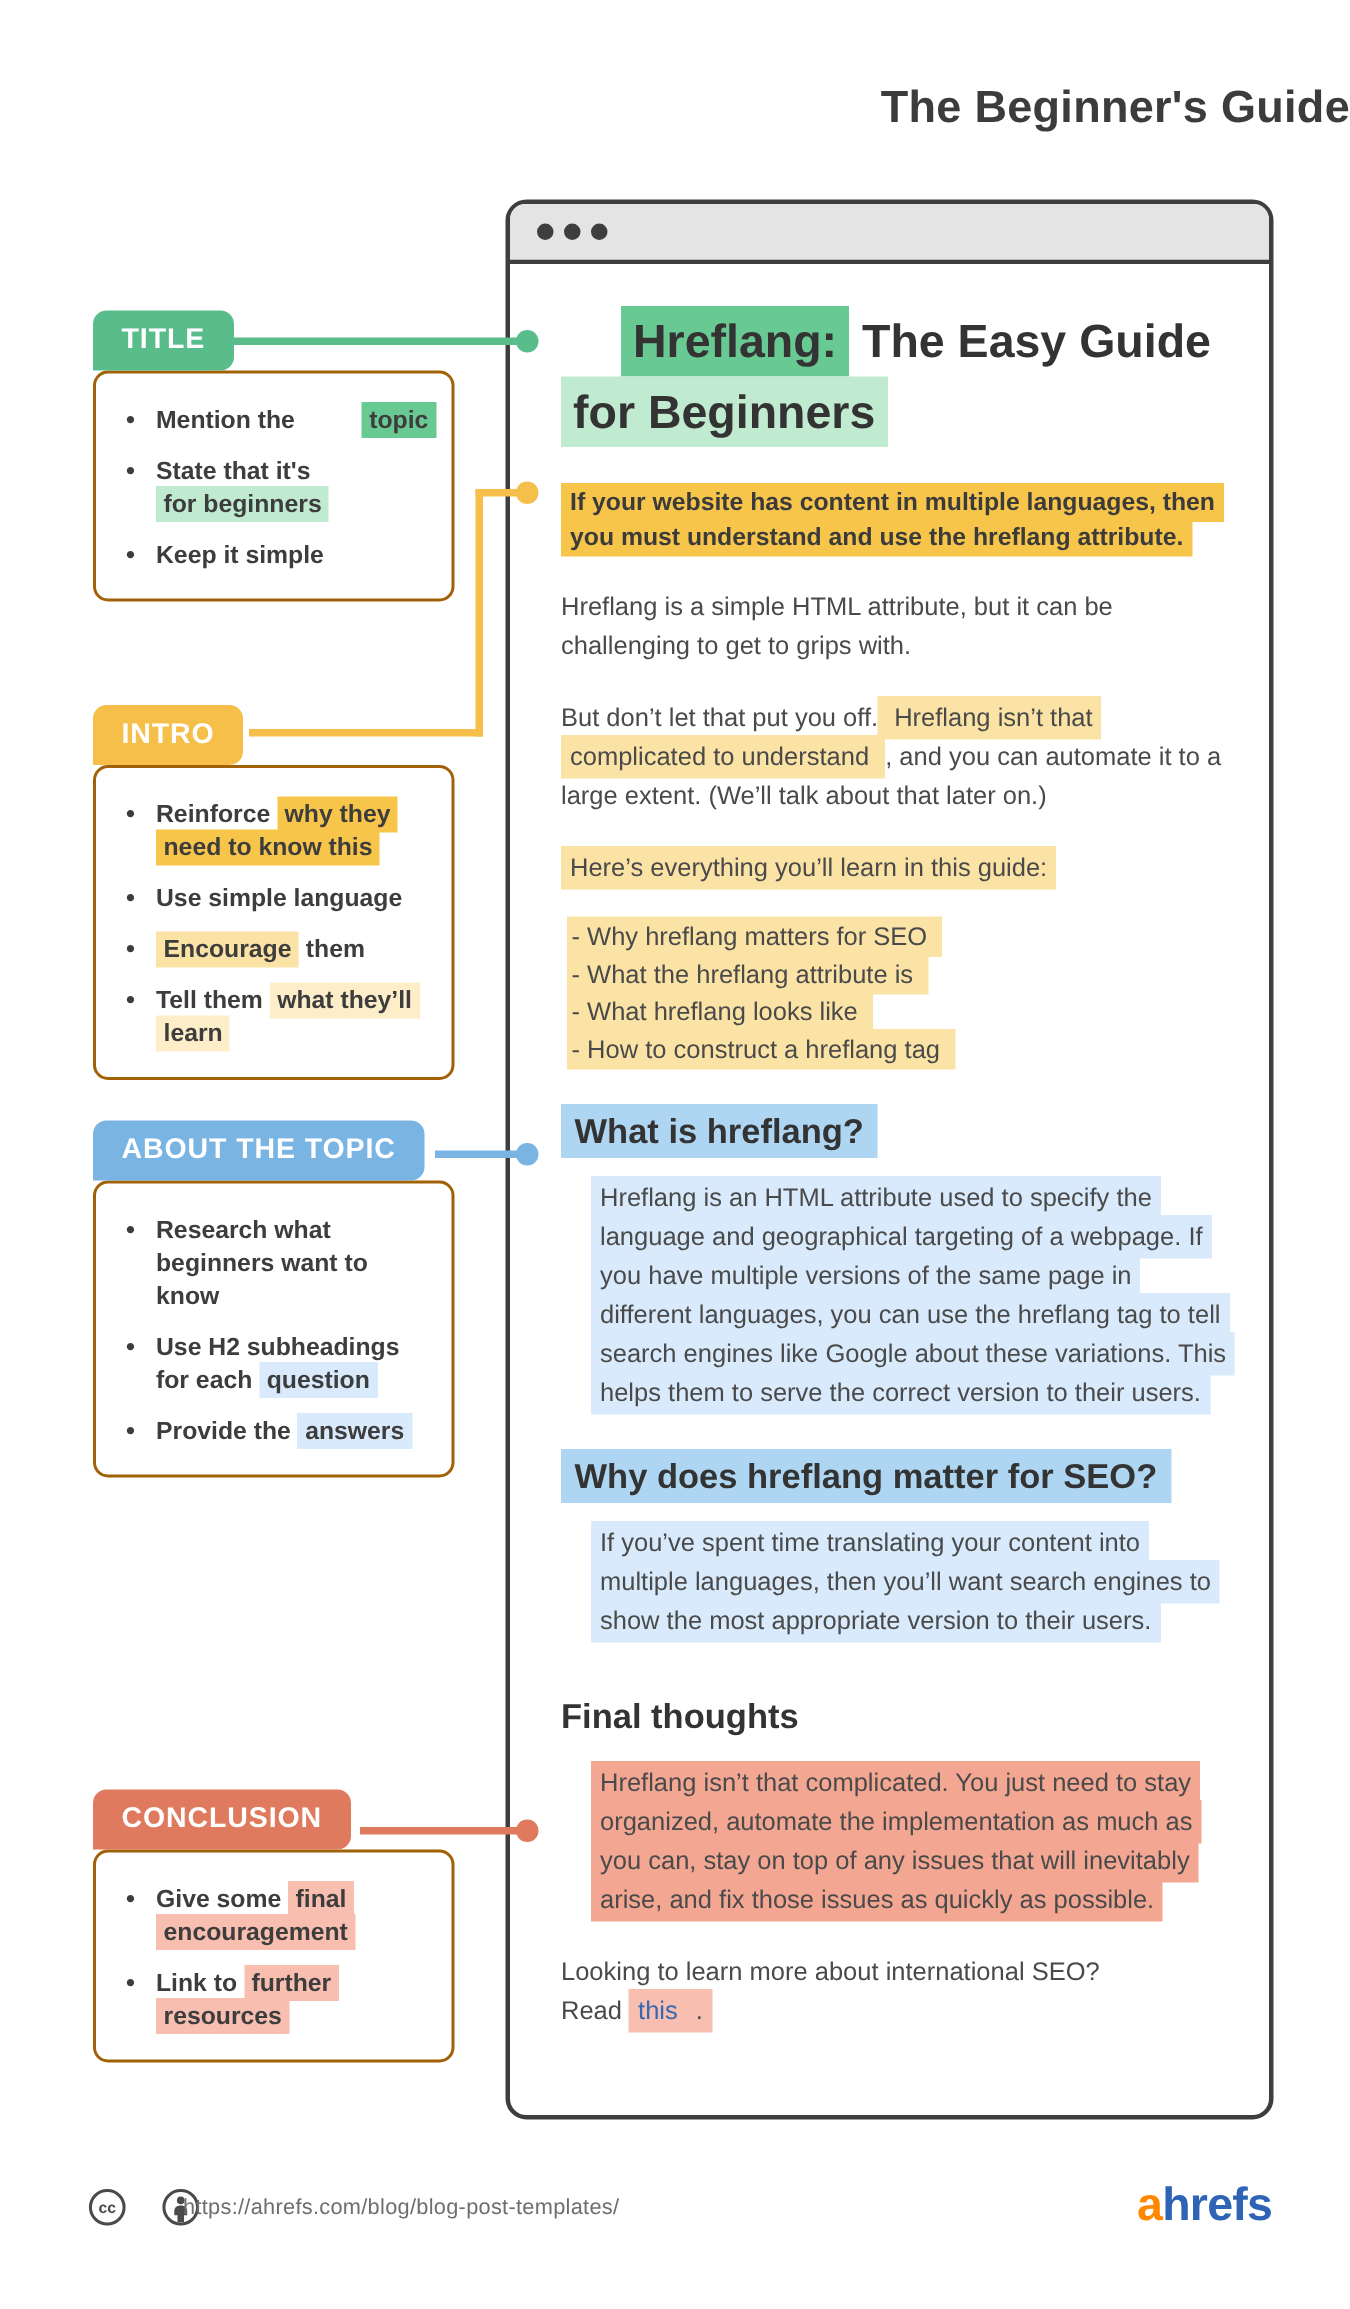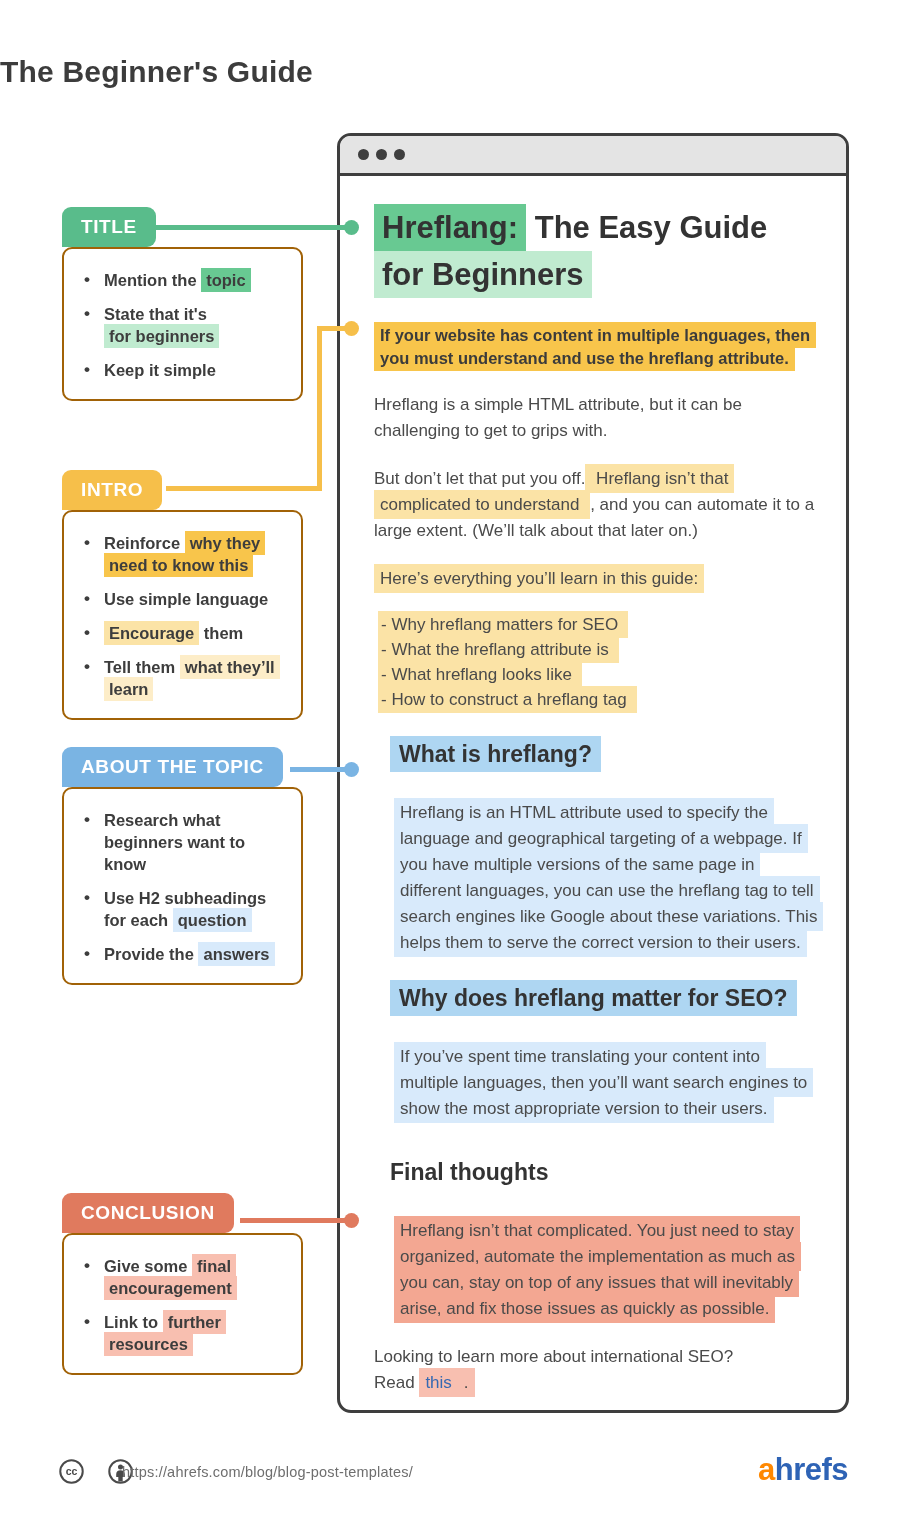--- a/index.html
+++ b/index.html
@@ -2,55 +2,55 @@
 <html><head>
 <meta charset="utf-8">
 <style>
   html,body{margin:0;padding:0;background:#fff;}
   .canvas{
     position:relative;width:900px;height:1539px;background:#ffffff;overflow:hidden;
     font-family:"Liberation Sans","DejaVu Sans",sans-serif;color:#3d3d3d;
   }
   
   .page-title{
-    position:absolute;top:55px;left:0;width:100%;text-align:left;margin:0;
+    position:absolute;top:55px;left:0;width:100%;text-align:right;margin:0;
     font-size:30px;font-weight:700;color:#3c3c3c;letter-spacing:.2px;
   }
   
   .browser{
     position:absolute;left:337px;top:133px;width:512px;height:1280px;box-sizing:border-box;
     background:#fff;border:3px solid #3e3e3e;border-radius:14px;z-index:1;
   }
   .browser-header{
     height:37px;background:#e4e4e4;border-bottom:3px solid #3e3e3e;
     border-radius:10px 10px 0 0;display:flex;align-items:center;padding-left:18px;gap:7px;
   }
   .wdot{width:11px;height:11px;border-radius:50%;background:#3e3e3e;display:inline-block;}
   .browser-content{padding:28px 26px 0 34px;}
   .post-h1{margin:0;font-size:31px;line-height:47px;font-weight:700;color:#333;}
   .p-intro{margin:26px 0 0;font-size:16.5px;line-height:23px;font-weight:700;color:#3b3b3b;}
   .body{margin:22px 0 0;font-size:17px;line-height:26px;color:#4a4a4a;}
-  .post-h2{margin:26px 16px 0;font-size:23px;line-height:32px;font-weight:700;color:#333;}
+  .post-h2{margin:26px 0 0;font-size:23px;line-height:32px;font-weight:700;color:#333;}
   .post-h2.final{margin-top:34px;}
-  .post-h2 + .body{margin-top:30px;padding-left:20px;}
+  .post-h2 + .body{margin-top:16px;padding-left:20px;}
   .learn-list{list-style:none;margin:20px 0 0;padding:0 0 0 4px;}
   .learn-list li{font-size:17px;line-height:25px;color:#4a4a4a;margin:0;}
   
   .hl-green,.hl-greenLight,.hl-yellow,.hl-yellowLight,.hl-yellowPale,
   .hl-blue,.hl-blueLight,.hl-salmon,.hl-salmonLight{
     -webkit-box-decoration-break:clone;box-decoration-break:clone;padding:5px 6px;
   }
   .post-h1 .hl-green,.post-h1 .hl-greenLight{padding:6px 8px;}
   .post-h2 .hl-blue{padding:5px 9px;}
   .p-intro .hl-yellow{padding:4px 6px;}
   .learn-list .hl-yellowLight{padding:4px 10px 4px 3px;}
   .callout-list .hl-green,.callout-list .hl-greenLight,.callout-list .hl-yellow,
   .callout-list .hl-yellowLight,.callout-list .hl-yellowPale,.callout-list .hl-blueLight,
   .callout-list .hl-salmonLight{padding:3px 5px;}
-  .hl-green{background:#68c992;}
+  .hl-green{background:#68c992;margin-left:40px;}
   .hl-greenLight{background:#c0ebd0;}
   .hl-yellow{background:#f8c54b;}
   .hl-yellowLight{background:#fbe3a6;}
   .hl-yellowPale{background:#fdedc8;}
   .hl-blue{background:#aed6f2;}
   .hl-blueLight{background:#d8eafb;}
   .hl-salmon{background:#f3a792;}
   .hl-salmonLight{background:#f8bfb0;text-align:center;}
   .link{color:#3569b2;text-decoration:none;cursor:pointer;}
   

